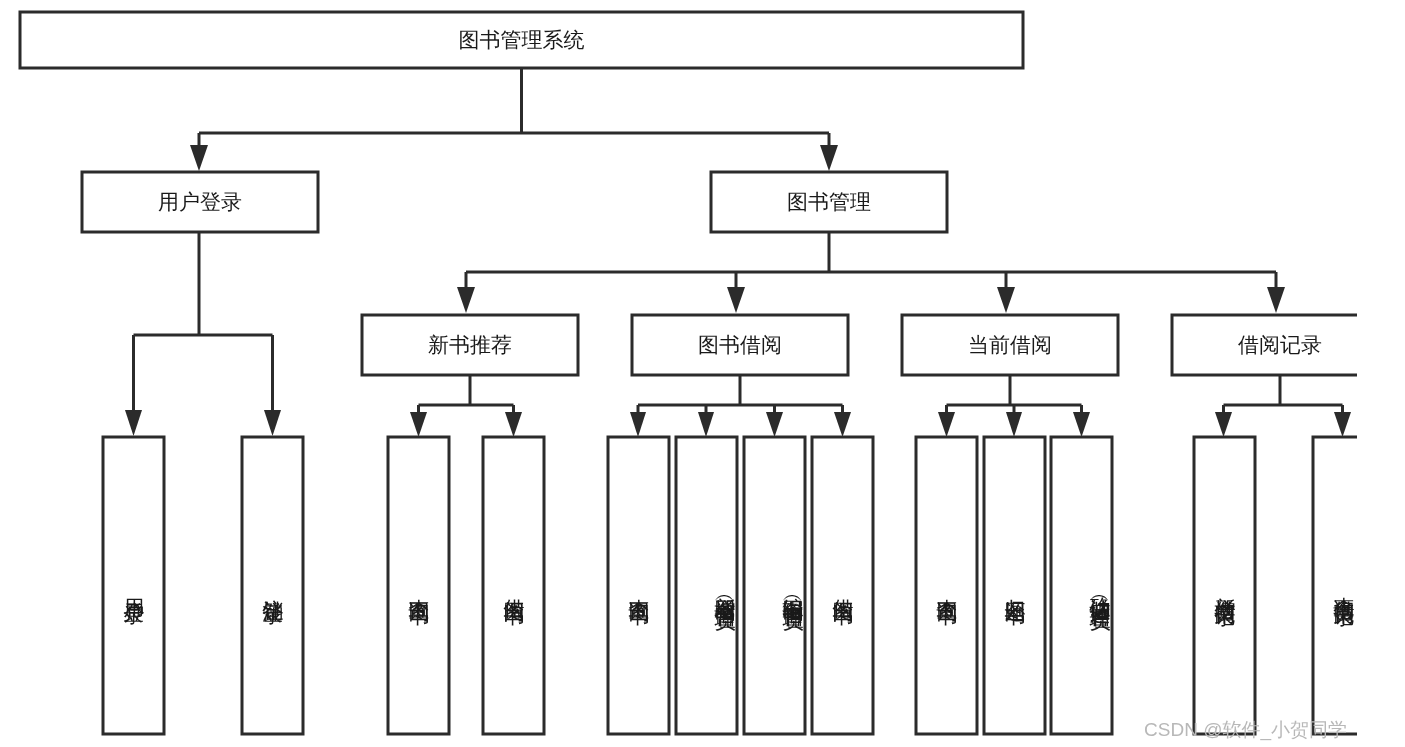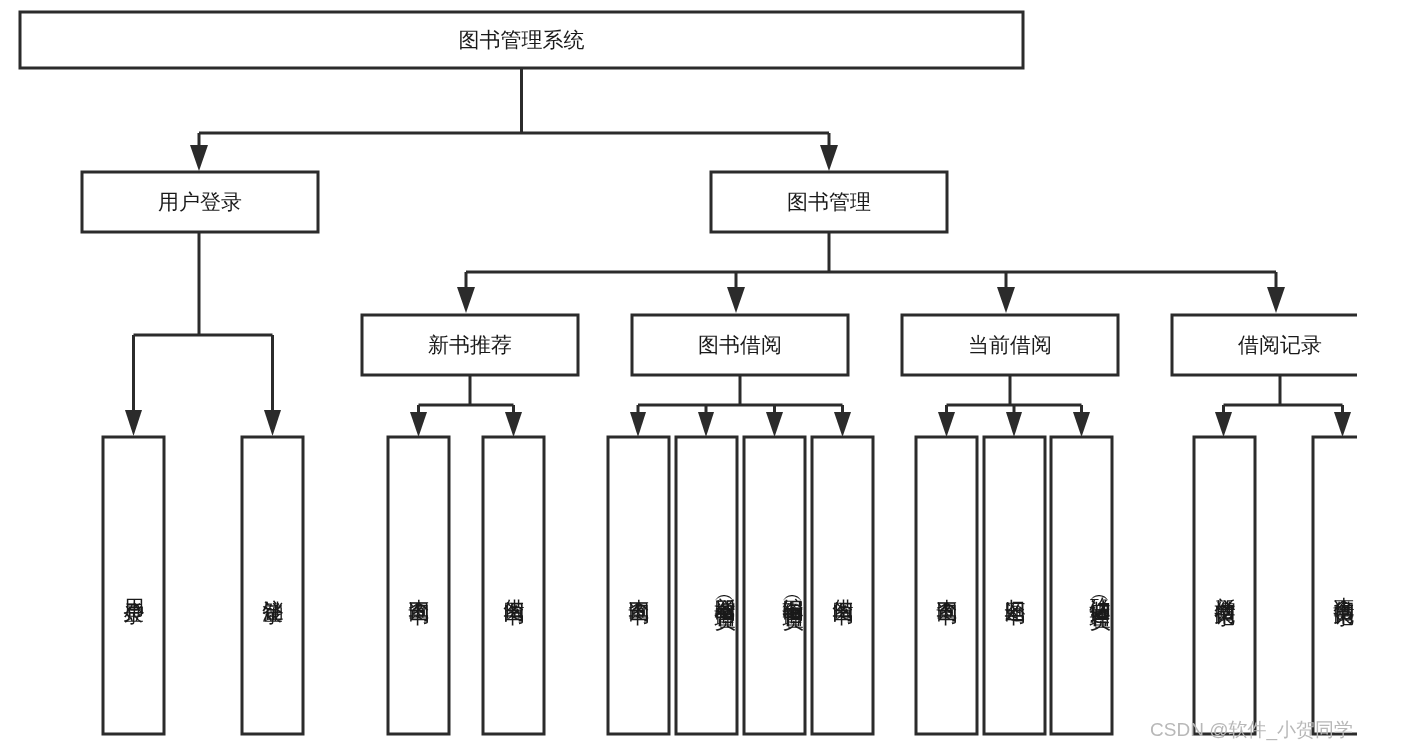--- a/index.html
+++ b/index.html
@@ -63,21 +63,21 @@
     align-items: flex-start;
     justify-content: center;
     pointer-events: none;
     user-select: none;
   }
   .leaf-label.centered {
     align-items: center;
   }
   .watermark {
     position: absolute;
-    right: 4px;
+    right: 10px;
     bottom: 4px;
     font-family: "Liberation Sans", "DejaVu Sans", sans-serif;
     font-size: 19px;
     color: #b8b8b8;
     white-space: nowrap;
     user-select: none;
   }
 </style>
 </head>
 <body>

